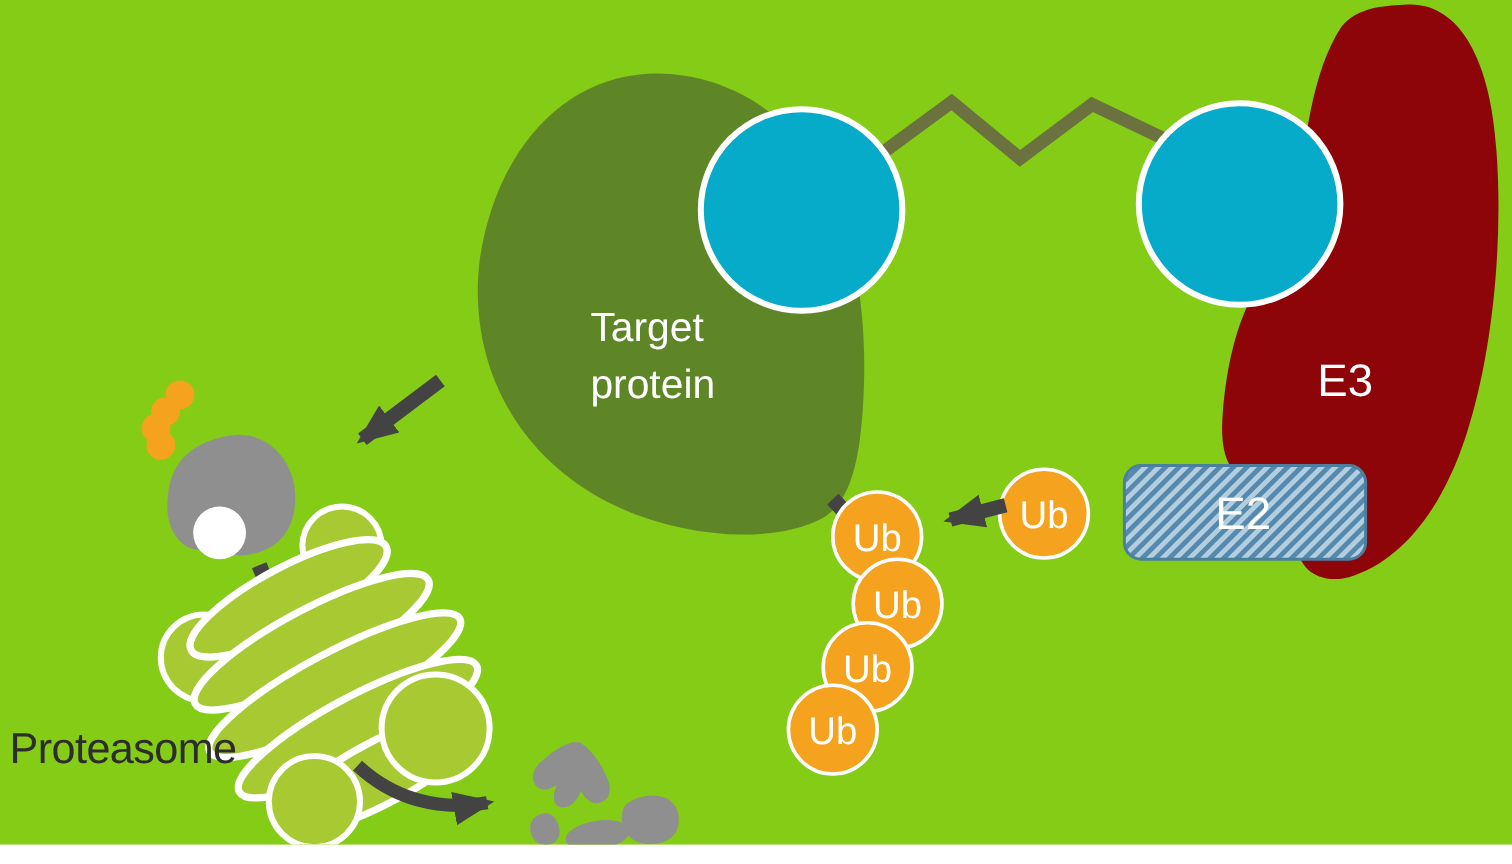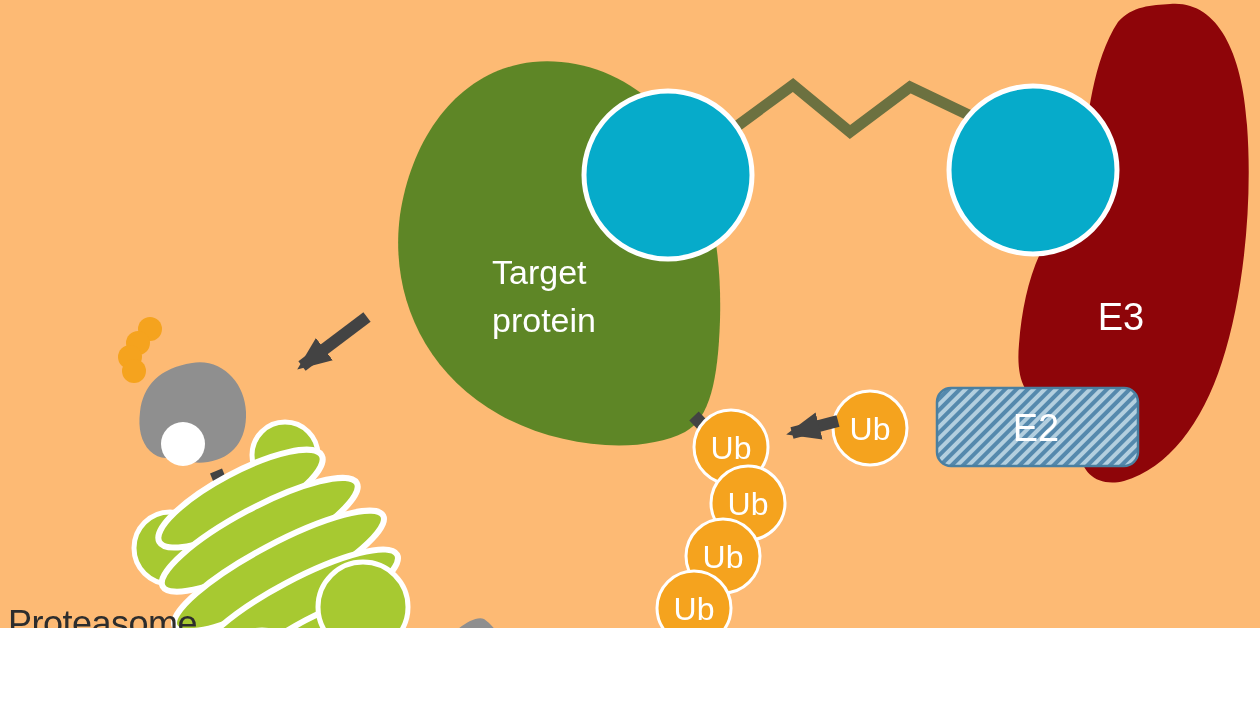--- a/index.html
+++ b/index.html
@@ -1,16 +1,16 @@
 <!DOCTYPE html>
 <html><head>
 <meta charset="utf-8">
 <style>
   html,body{margin:0;padding:0;background:#ffffff;}
-  .stage{position:relative;width:1260px;height:628px;background:#fdba74;overflow:hidden;}
+  .stage{position:relative;width:1260px;height:704px;background:#84cc16;overflow:hidden;}
   svg{display:block;}
   text{font-family:"Liberation Sans","DejaVu Sans",sans-serif;}
   .lbl-big{font-size:34px;}
   .lbl-e{font-size:38px;}
   .lbl-ub{font-size:32px;}
   .lbl-proteasome{font-size:36px;letter-spacing:-0.5px;}
 </style>
 </head>
 <body>
 

